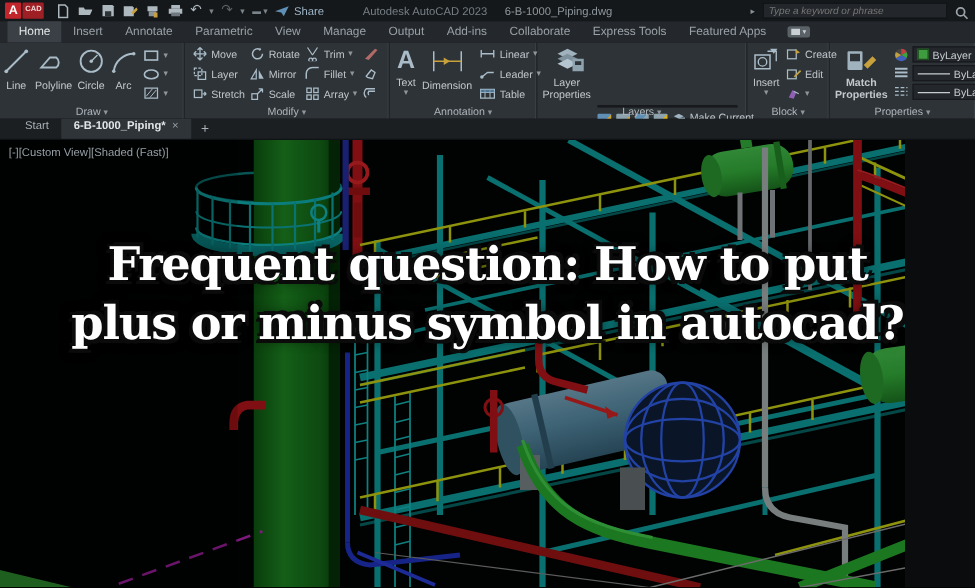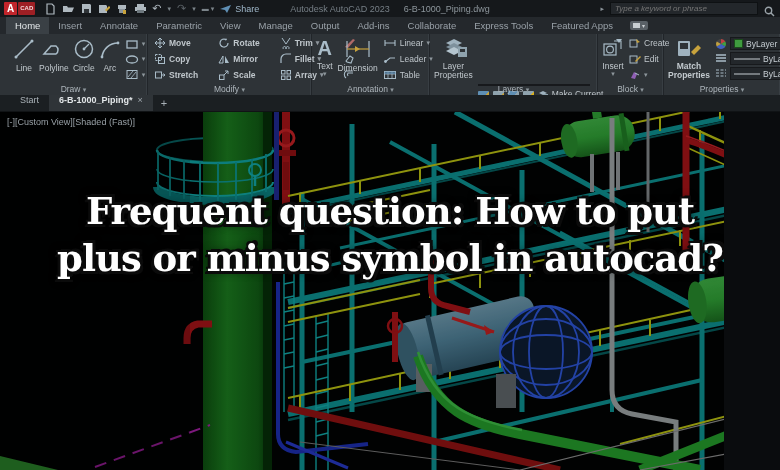--- a/index.html
+++ b/index.html
@@ -158,21 +158,21 @@
     <span class="rtab">Featured Apps</span>
     <span class="ribbon-opts">
         <span class="sq"></span>
         <span class="cv">▾</span>
       </span>
   </div>
 
   <div class="ribbon">
 
     <div class="panel" style="width:148px;">
-      <div class="pcontent" style="padding-left:13px; gap:4px;">
+      <div class="pcontent" style="padding-left:2px; gap:4px;">
         <div class="bigbtn">
           <span class="ic"><svg width="22" height="22">
                 <line x1="3" y1="19" x2="19" y2="3" stroke="#a9bcc8" stroke-width="1.6"></line>
                 <circle cx="3" cy="19" r="1.5" fill="#a9bcc8"></circle>
                 <circle cx="19" cy="3" r="1.5" fill="#a9bcc8"></circle>
               </svg></span>
           <span class="blabel">Line</span>
         </div>
         <div class="bigbtn">
           <span class="ic"><svg width="24" height="22">
@@ -215,34 +215,34 @@
                 <path d="M3 8l5-6M6 9l5-6" stroke="#a9bcc8" stroke-width=".8"></path>
               </svg>
               <span class="cv">▾</span>
             </span>
         </div>
       </div>
       <div class="panel-label"><span>Draw</span> <span class="cv">▾</span></div>
     </div>
 
     <div class="panel" style="width:164px;">
-      <div class="pcontent" style="padding-left:6px; gap:20px;font-weight:bold;">
+      <div class="pcontent" style="padding-left:6px; gap:4px;">
         <div class="minicol">
           <span class="smallrow">
               <svg width="12" height="12">
                 <path d="M6 1v10M1 6h10M6 1l-2 2M6 1l2 2M6 11l-2-2M6 11l2-2M1 6l2-2M1 6l2 2M11 6l-2-2M11 6l-2 2" stroke="#a9bcc8" stroke-width="1" fill="none"></path>
               </svg>
               <span>Move</span>
             </span>
           <span class="smallrow">
               <svg width="12" height="12">
                 <rect x="1.5" y="1.5" width="6" height="6" fill="none" stroke="#a9bcc8" stroke-width="1" stroke-dasharray="2 1.2"></rect>
                 <rect x="4.5" y="4.5" width="6" height="6" fill="none" stroke="#a9bcc8" stroke-width="1"></rect>
               </svg>
-              <span>Copy</span>
+              <span>Layer</span>
             </span>
           <span class="smallrow">
               <svg width="12" height="12">
                 <rect x="1.5" y="3" width="6" height="6" fill="none" stroke="#a9bcc8" stroke-width="1"></rect>
                 <path d="M8 6h3M11 6l-1.6-1.4M11 6l-1.6 1.4" stroke="#a9bcc8" stroke-width="1" fill="none"></path>
               </svg>
               <span>Stretch</span>
             </span>
         </div>
         <div class="minicol">

